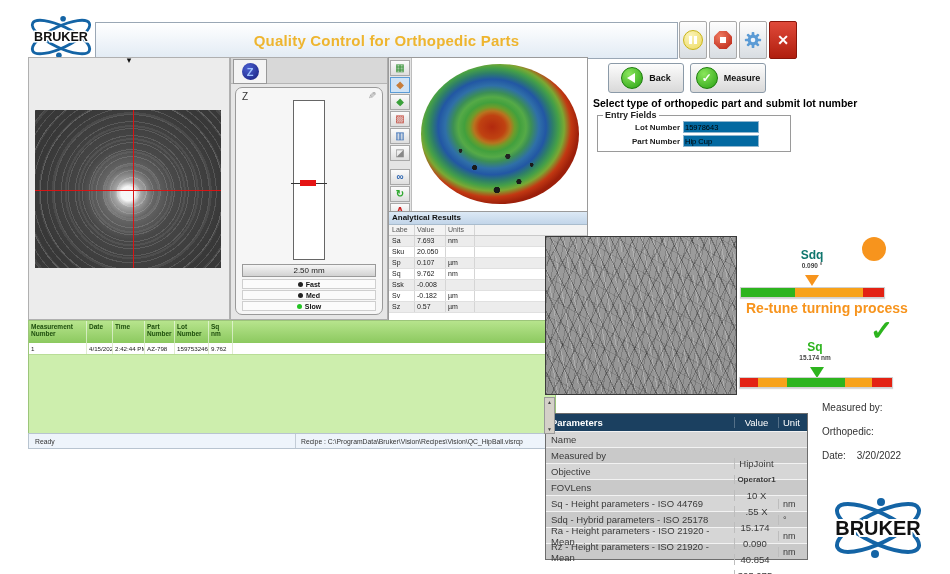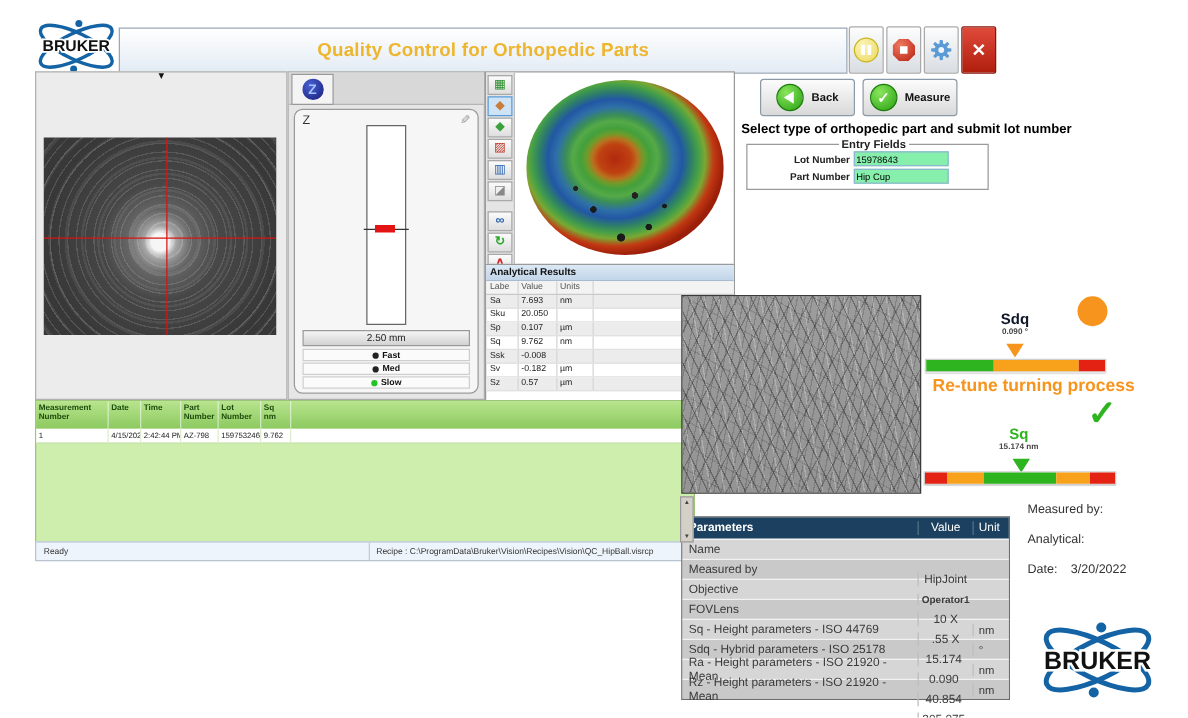--- a/index.html
+++ b/index.html
@@ -98,24 +98,24 @@
   .cmd-btn{height:28px;border:1px solid #8b9aa8;border-radius:3px;background:linear-gradient(#fcfcfc,#d9d9d9);
      display:flex;align-items:center;justify-content:center;gap:6px;font-size:9px;font-weight:bold;color:#111;}
   #back-button{left:608px;top:63px;width:74px;}
   #measure-button{left:690px;top:63px;width:74px;}
   .green-circle{width:20px;height:20px;border-radius:50%;background:radial-gradient(circle at 35% 30%,#8ae65c,#27a012);
      border:1px solid #1d7d0c;display:flex;align-items:center;justify-content:center;color:#fff;}
   .back-arrow{width:0;height:0;border-top:5px solid transparent;border-bottom:5px solid transparent;border-right:8px solid #fff;margin-right:2px;}
   .check-glyph{font-size:12px;font-weight:bold;}
   #instruction{left:593px;top:97px;width:300px;font-size:10.5px;font-weight:bold;white-space:nowrap;color:#000;}
   #entry-fields{left:597px;top:110px;width:192px;height:38px;border:1px solid #9a9a9a;margin:0;padding:0 0 2px 0;}
-  #entry-fields legend{font-size:9px;font-weight:bold;margin-left:5px;padding:0 2px;text-align:center;}
+  #entry-fields legend{font-size:9px;font-weight:bold;margin-left:5px;padding:0 2px;}
   .ef-row{display:flex;align-items:center;margin:1px 4px 2px 0;}
   .ef-row label{width:82px;text-align:right;font-size:8px;font-weight:bold;padding-right:3px;}
-  .ef-row input{width:72px;height:10px;background:#86efac;border:1px solid #8fb6cf;font-size:7.5px;
+  .ef-row input{width:72px;height:10px;background:#0369a1;border:1px solid #8fb6cf;font-size:7.5px;
      font-family:"Liberation Sans",sans-serif;padding:0 1px;}
 
   
   #measurement-table{left:28px;top:320px;width:526px;height:113px;background:#cdeead;border:1px solid #9cc57a;font-size:6.2px;}
   .mhead{display:flex;height:22px;background:linear-gradient(#b7e48d,#8cc95f);color:#1d4d0d;font-weight:bold;font-size:6.5px;}
   .mhead>div{border-right:1px solid rgba(255,255,255,.55);padding:2px 1px 0 2px;box-sizing:border-box;}
   .mrow{display:flex;height:11px;line-height:11px;background:#fff;border-bottom:1px solid #b9dd97;}
   .mrow>div{border-right:1px solid #dfeccf;padding-left:2px;box-sizing:border-box;white-space:nowrap;overflow:hidden;}
   .mc1{width:58px;}.mc2{width:26px;}.mc3{width:32px;}.mc4{width:30px;}.mc5{width:34px;}.mc6{width:24px;}.mcf{flex:1;border-right:none!important;}
 
@@ -136,21 +136,21 @@
 
   
   #table-scrollbar{left:544px;top:397px;width:9px;height:35px;background:#d4d0c8;border:1px solid #9a9a9a;z-index:7;
      display:flex;flex-direction:column;justify-content:space-between;align-items:center;font-size:5px;color:#444;}
   #table-scrollbar span{line-height:8px;}
 
   
   .ind-label{font-weight:bold;font-size:12px;text-align:center;}
   .ind-value{font-size:6.5px;color:#444;text-align:center;font-weight:bold;}
   #sdq-group{left:786px;top:248px;width:52px;}
-  #sdq-group .ind-label{color:#0f172a;}
+  #sdq-group .ind-label{color:#0f766e;}
   #sq-group{left:789px;top:340px;width:52px;}
   #sq-group .ind-label{color:#2DB41E;}
   .pointer{width:0;height:0;border-left:7px solid transparent;border-right:7px solid transparent;}
   #sdq-pointer{left:805px;top:275px;border-top:11px solid #F7941D;}
   #sq-pointer{left:810px;top:367px;border-top:11px solid #2DB41E;}
   .range-bar{height:9px;display:flex;border:1px solid #cfcfcf;box-shadow:0 1px 1px rgba(0,0,0,.15);}
   #sdq-bar{left:740px;top:287px;width:143px;}
   #sq-bar{left:739px;top:377px;width:152px;}
   #retune-text{left:746px;top:300px;font-size:14px;font-weight:bold;color:#F7941D;white-space:nowrap;}
   #orange-dot{left:862px;top:237px;width:24px;height:24px;border-radius:50%;background:#F7941D;}
@@ -479,21 +479,21 @@
   </div>
   <div class="prow">
     <div class="pc1">Rz - Height parameters - ISO 21920 - Mean</div>
     <div class="pc2 num">305.075</div>
     <div class="pc3">nm</div>
   </div>
 </div>
 
 <div id="signature-block" class="abs">
   <div class="sig-line">Measured by:</div>
-  <div class="sig-line">Analytical:</div>
+  <div class="sig-line">Orthopedic:</div>
   <div class="date-line">
     <b style="font-weight:normal">Date:</b>
     <span>3/20/2022</span>
   </div>
 </div>
 
 <svg id="brand-logo-bottom" class="abs" viewBox="0 0 100 64">
   <g fill="none" stroke="#1464a5" stroke-width="4">
     <ellipse cx="50" cy="32" rx="45" ry="15" transform="rotate(-26 50 32)"></ellipse>
     <ellipse cx="50" cy="32" rx="45" ry="15" transform="rotate(26 50 32)"></ellipse>

